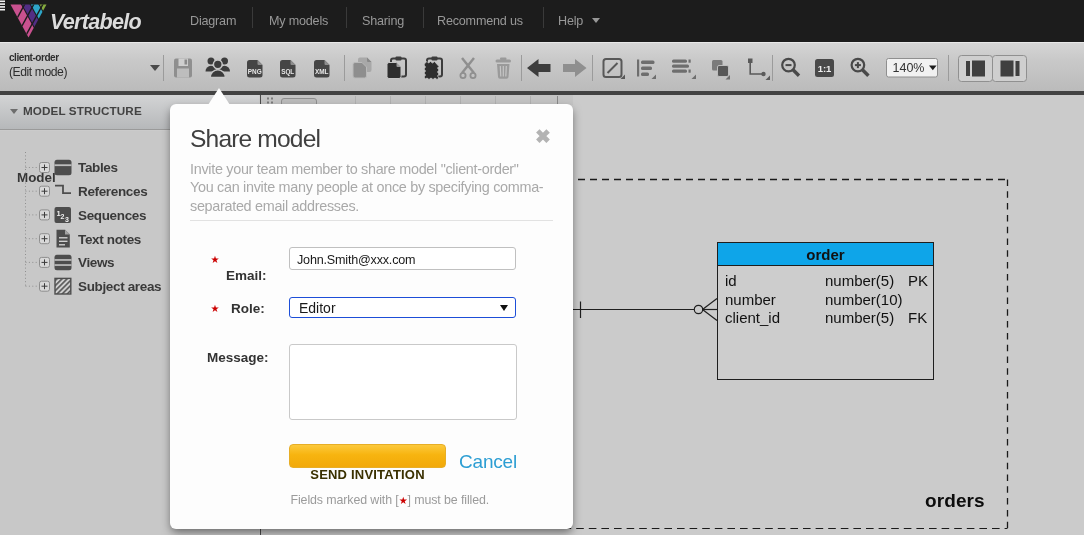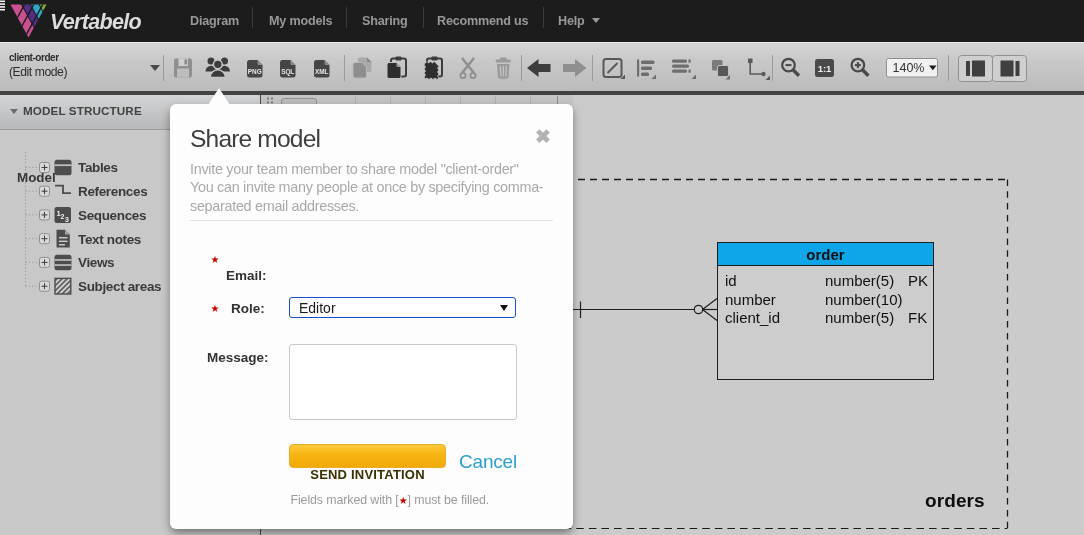--- a/index.html
+++ b/index.html
@@ -3,21 +3,21 @@
 <meta charset="utf-8">
 <style>
 * { margin:0; padding:0; box-sizing:border-box; }
 html,body { width:1084px; height:535px; overflow:hidden; }
 body { font-family:"Liberation Sans", sans-serif; position:relative; background:#cbcbcb; }
 .abs { position:absolute; }
 
 
 #nav { left:0; top:0; width:1084px; height:42px; background:#1c1c1c; }
 #brand { left:50px; top:10px; font-size:21.5px; font-weight:bold; font-style:italic; color:#dcdcdc; letter-spacing:-0.7px; }
-.navitem { top:13.5px; font-size:12.6px; font-weight:bold; color:#989898; letter-spacing:-0.2px; }
+.navitem { top:13.5px; font-size:12.6px; font-weight:normal; color:#989898; letter-spacing:-0.2px; }
 .navsep { top:7px; width:1px; height:21px; background:#3a3a3a; }
 #helpcaret { top:18px; width:0; height:0; border-left:4.5px solid transparent; border-right:4.5px solid transparent; border-top:5px solid #989898; }
 
 
 #toolbar { left:0; top:42px; width:1084px; height:49px; background:linear-gradient(#d5d5d5, #c9c9c9 35%, #bbbbbb); border-top:1px solid #e8e8e8; }
 #tbborder { left:0; top:90.5px; width:1084px; height:4.5px; background:#424242; }
 #docname { left:9px; top:51.5px; font-size:10px; font-weight:bold; color:#2e2e2e; letter-spacing:-0.45px; }
 #docmode { left:9px; top:65px; font-size:12.2px; color:#2e2e2e; letter-spacing:-0.45px; }
 #doccaret { left:150px; top:65px; width:0; height:0; border-left:5px solid transparent; border-right:5px solid transparent; border-top:6px solid #4a4a4a; }
 .tbsep { top:55px; width:1px; height:26px; background:#9b9b9b; }
@@ -372,20 +372,21 @@
 </div>
 <span id="orderslbl" class="abs">orders</span>
 
 <div id="modal" class="abs">
   <span id="mtitle" class="abs" style="left:20px; top:20.5px;">Share model</span>
   <span id="mclose" class="abs">✖</span>
   <div id="msub" class="abs" style="top:55.5px;">Invite your team member to share model "client-order"<br>You can invite many people at once by specifying comma-<br>separated email addresses.</div>
   <div id="mhr" class="abs"></div>
   <span class="abs mstar" style="left:40.5px; top:150px;">★</span>
   <span class="abs mlabel" style="left:56px; top:164px;">Email:</span>
+  <div id="memail" class="abs">John.Smith@xxx.com</div>
   <span class="abs mstar" style="left:40.5px; top:199px;">★</span>
   <span class="abs mlabel" style="left:61px; top:197px;">Role:</span>
   <div id="mselect" class="abs">Editor</div>
   <div id="mselcaret" class="abs"></div>
   <span class="abs mlabel" style="left:37px; top:246px;">Message:</span>
   <div id="mtext" class="abs"></div>
   <div id="mbtn" class="abs">SEND INVITATION</div>
   <span id="mcancel" class="abs">Cancel</span>
   <span id="mfooter" class="abs">Fields marked with [<span class="mstar">★</span>] must be filled.</span>
 </div>

